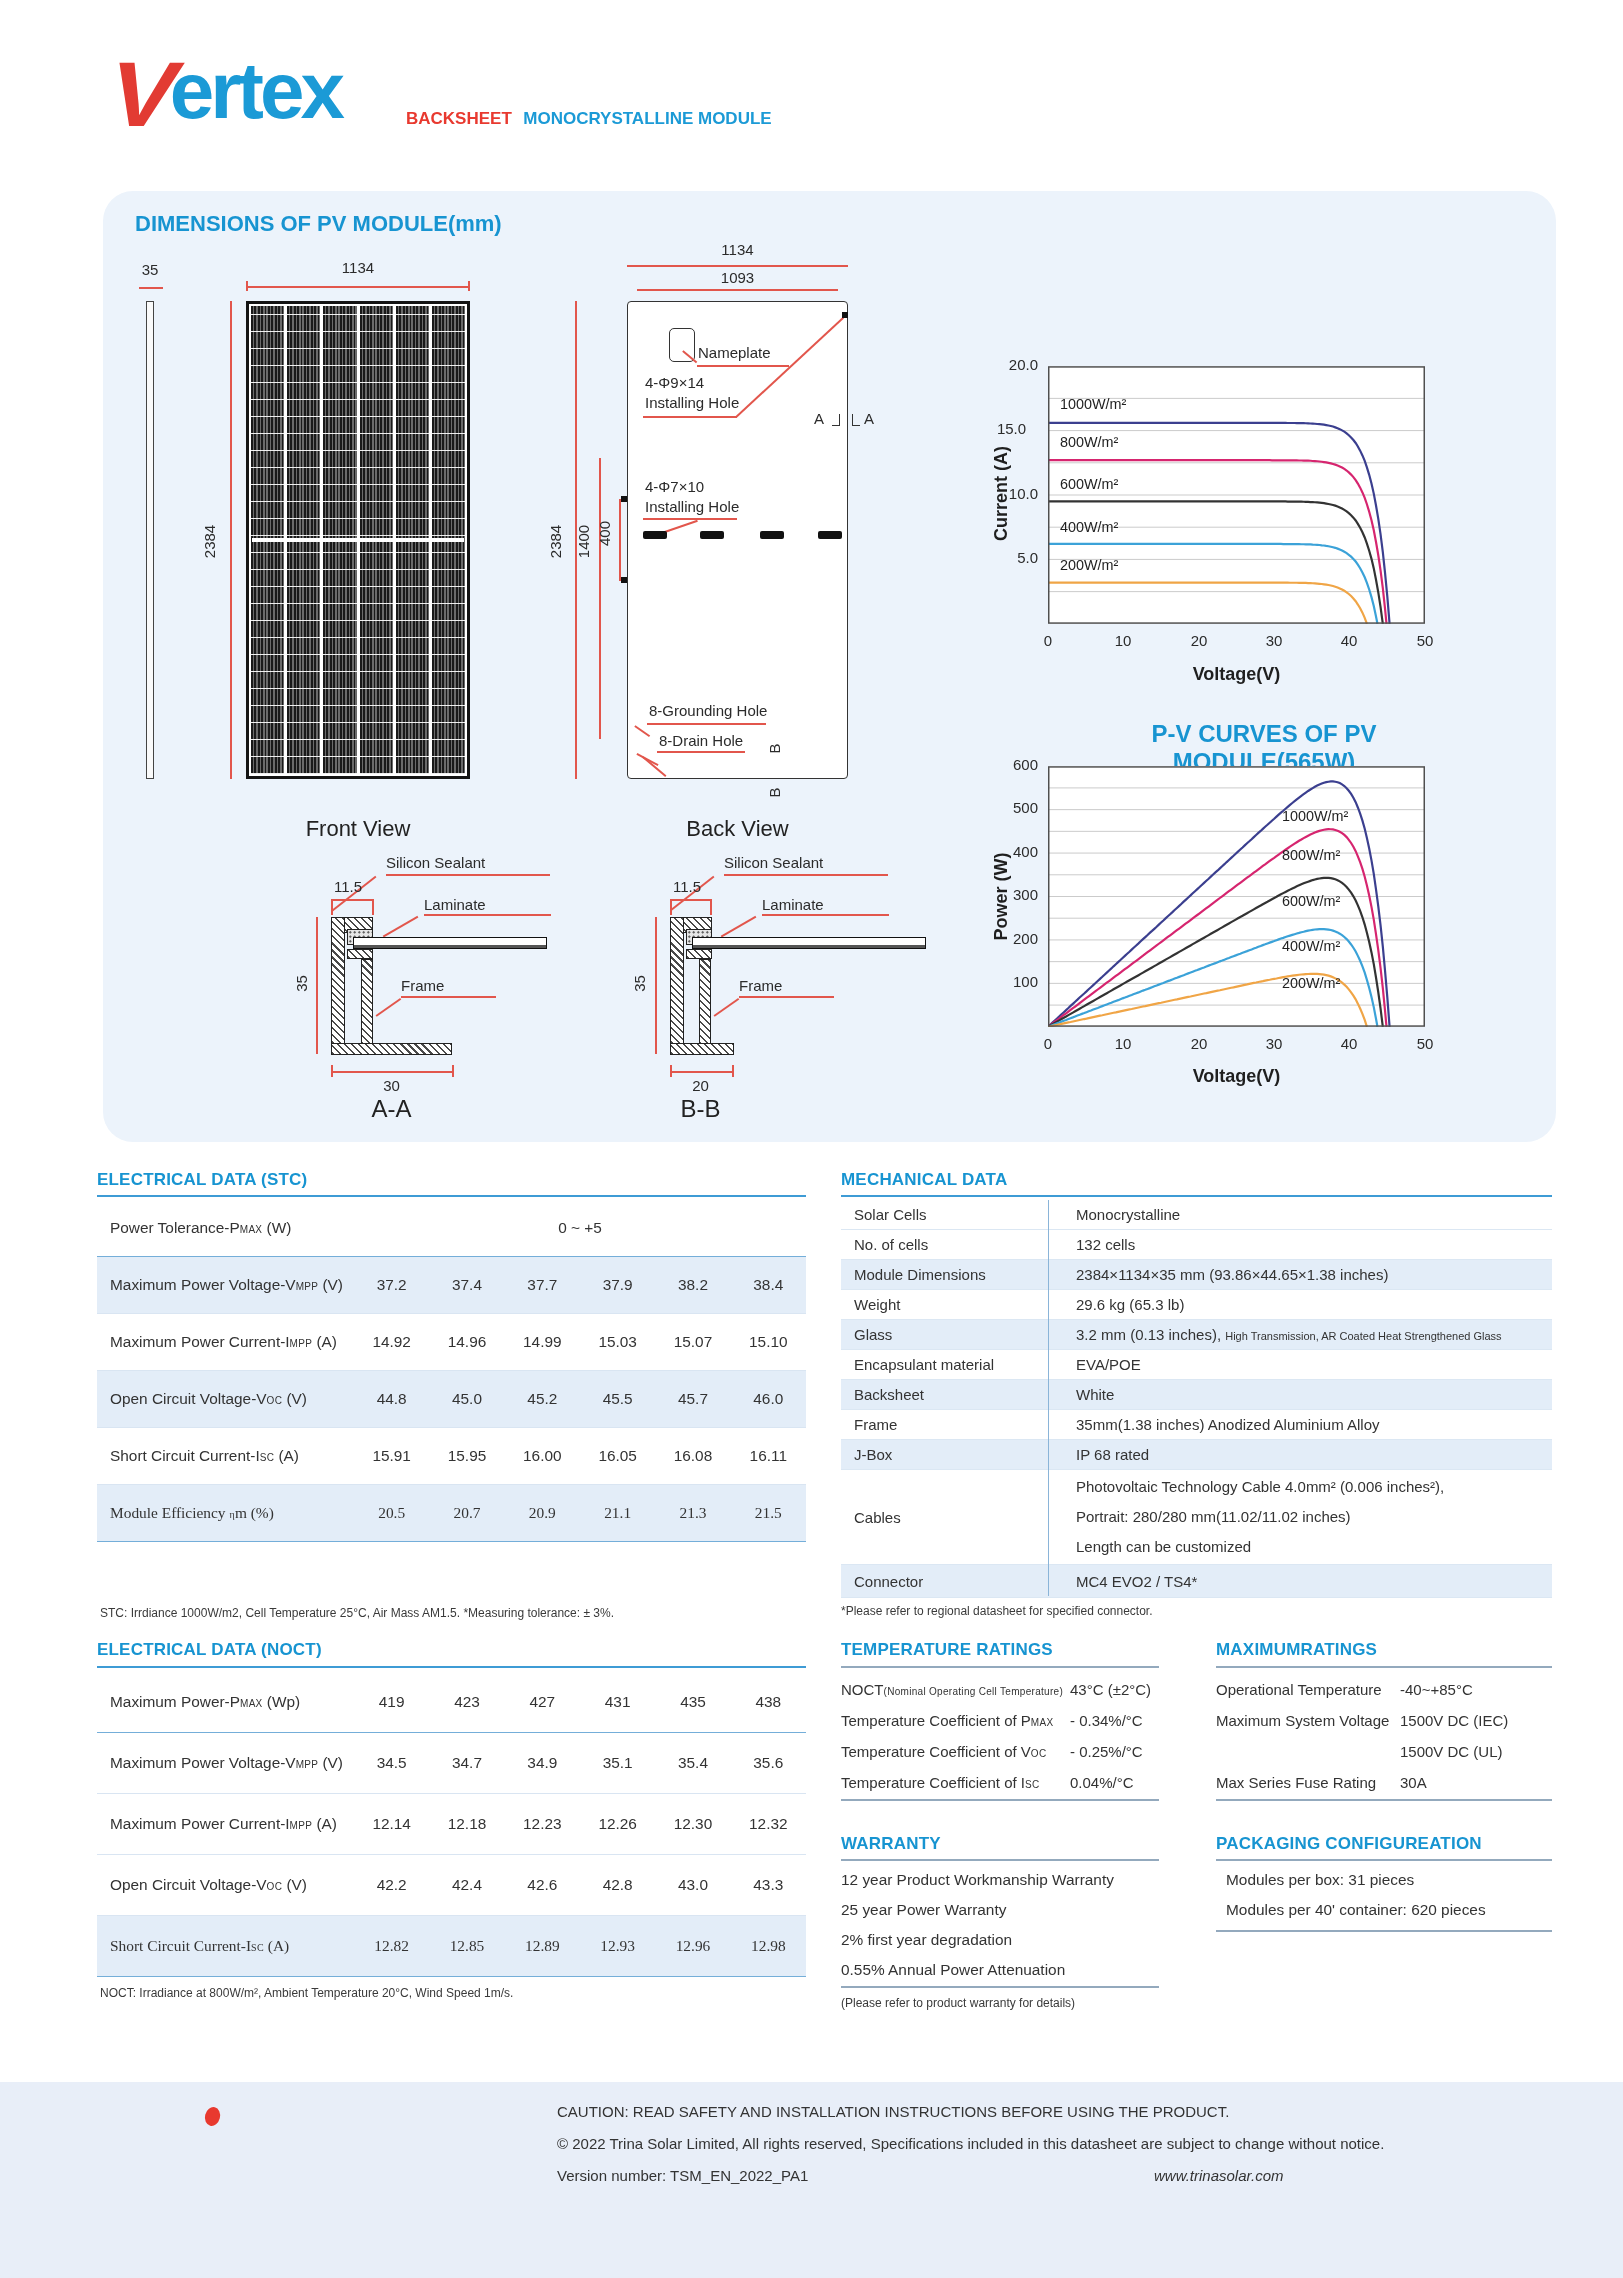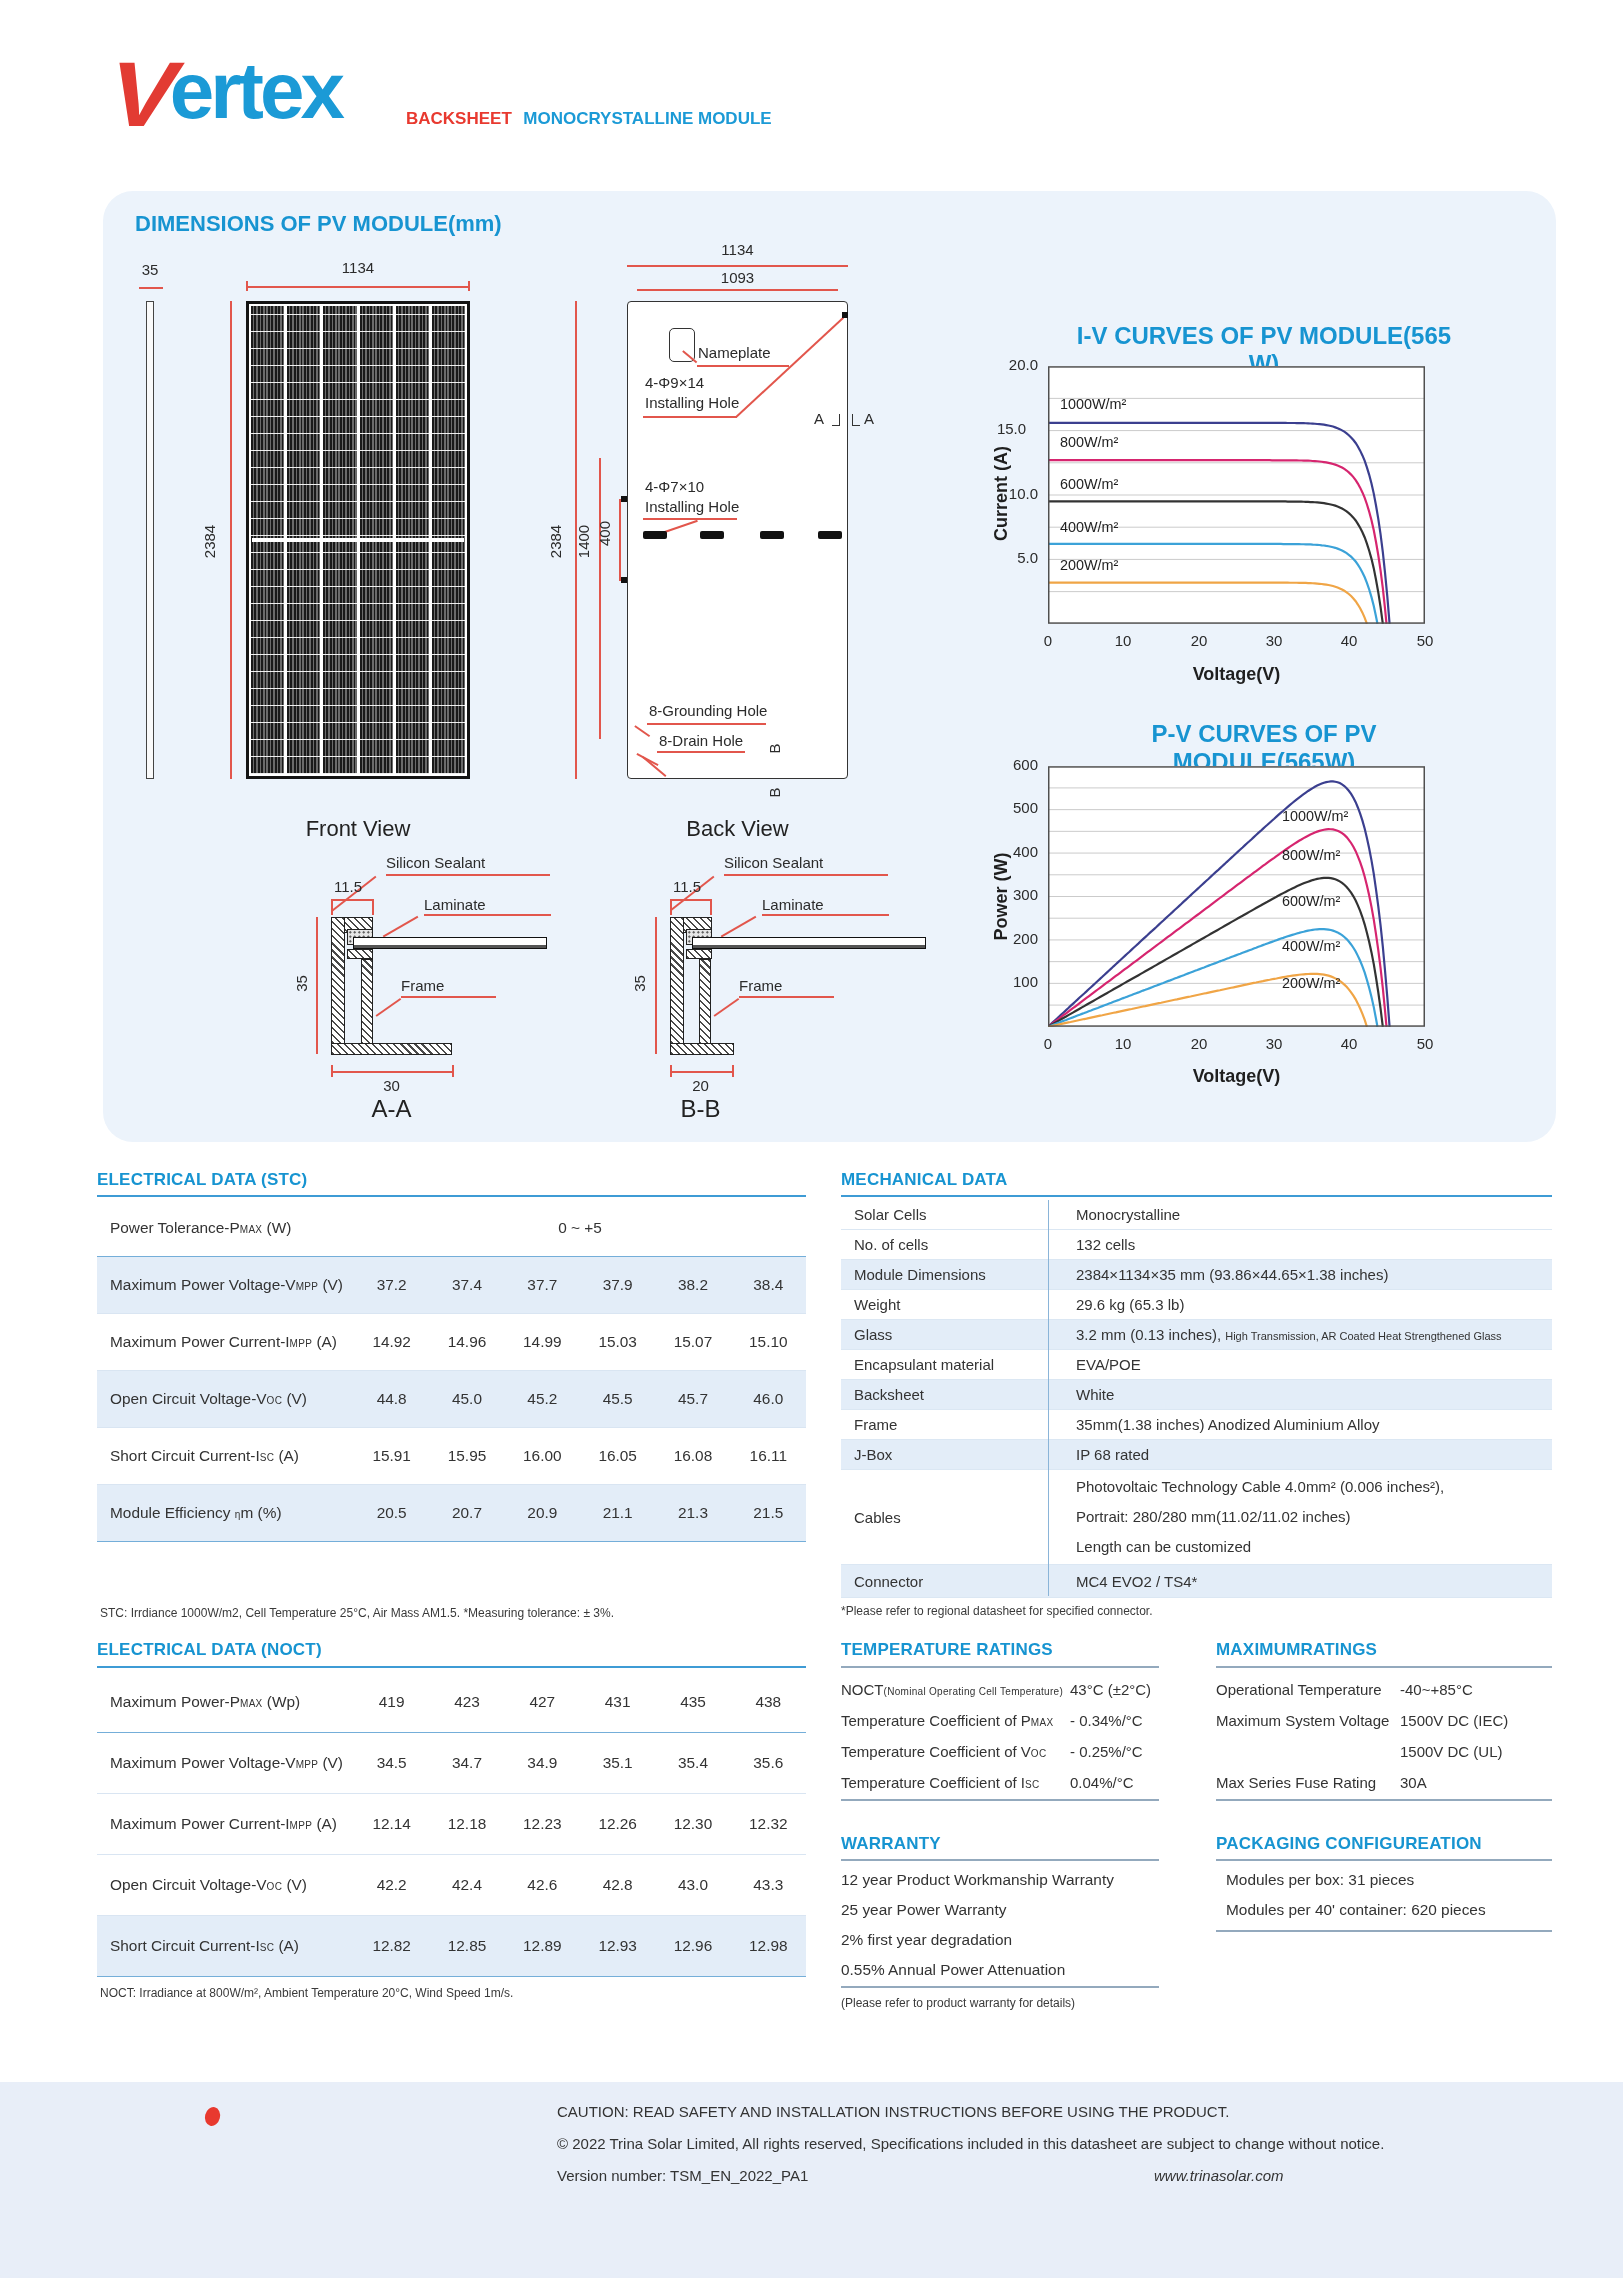--- a/index.html
+++ b/index.html
@@ -45,21 +45,21 @@
   
   .sec-heading{position:absolute;font-size:17px;font-weight:bold;color:#1794d1;letter-spacing:0.2px;white-space:nowrap;}
   .rule{position:absolute;height:2px;background:#3e9bd5;}
   .grule{position:absolute;height:1.5px;background:#93a9bd;}
   .note{position:absolute;font-size:12px;color:#3a3a3a;white-space:nowrap;}
   .shaded{background:#e3edf8;}
   
   .spec-table{position:absolute;font-size:15.4px;}
   .spec-row{display:flex;align-items:center;border-bottom:1px solid #d9e5f2;box-sizing:border-box;}
   .spec-row:first-child{border-bottom:1.5px solid #74aed9;}
-  .spec-row:last-child{border-bottom:1.5px solid #74aed9;}
+  .spec-row:last-child{border-bottom:1.5px solid #74aed9;font-family:Liberation Serif, serif;}
   .spec-label{width:244px;padding-left:13px;flex:none;}
   .spec-val{flex:1;text-align:center;}
   .spec-span{flex:1;text-align:center;}
   .ls{font-size:10px;letter-spacing:0.3px;}
   
   .mech-table{position:absolute;font-size:15px;}
   .mech-row{display:flex;align-items:center;border-bottom:1px solid #dbe7f3;box-sizing:border-box;}
   .mech-label{width:207px;padding-left:13px;flex:none;}
   .mech-value{flex:1;padding-left:15px;}
   .mech-line{line-height:30px;}
@@ -223,21 +223,20 @@
   <div class="abs ann" style="left:739px;top:977px;">Frame</div>
   <div class="abs redunder" style="left:739px;top:996px;width:95px;"></div>
   <div class="abs leader" style="left:714px;top:1015px;width:30px;transform:rotate(-35deg);"></div>
   <div class="abs redl" style="left:670px;top:1071px;width:64px;height:1.5px;"></div>
   <div class="abs redl" style="left:670px;top:1065px;width:1.5px;height:12px;"></div>
   <div class="abs redl" style="left:732px;top:1065px;width:1.5px;height:12px;"></div>
   <div class="abs dimtext" style="left:640px;top:1077px;width:121px;">20</div>
   <div class="abs caption" style="left:640px;top:1095px;width:121px;font-size:24px;">B-B</div>
 
   <div class="chart" id="iv-chart" style="left:985px;top:314px;width:498px;height:390px;">
-    <div class="chart-title" style="left:80px;top:8px;width:398px;">I-V CURVES OF PV MODULE(565 W)</div>
     <div class="axis-label" style="left:-48px;top:169px;width:129px;transform:rotate(-90deg);">Current (A)</div>
     <div class="axis-label" style="left:63px;top:350px;width:377px;">Voltage(V)</div>
   <svg width="377" height="258" style="position: absolute; left: 63px; top: 52px; background: rgb(255, 255, 255);" viewBox="0 0 379 259">
         <rect x="0" y="0" width="379" height="259" fill="#ffffff"></rect>
         <line x1="0" y1="226.625" x2="379" y2="226.625" stroke="#cbcbcb" stroke-width="1"></line>
         <line x1="0" y1="194.25" x2="379" y2="194.25" stroke="#cbcbcb" stroke-width="1"></line>
         <line x1="0" y1="161.875" x2="379" y2="161.875" stroke="#cbcbcb" stroke-width="1"></line>
         <line x1="0" y1="129.5" x2="379" y2="129.5" stroke="#cbcbcb" stroke-width="1"></line>
         <line x1="0" y1="97.125" x2="379" y2="97.125" stroke="#cbcbcb" stroke-width="1"></line>
         <line x1="0" y1="64.75" x2="379" y2="64.75" stroke="#cbcbcb" stroke-width="1"></line>

